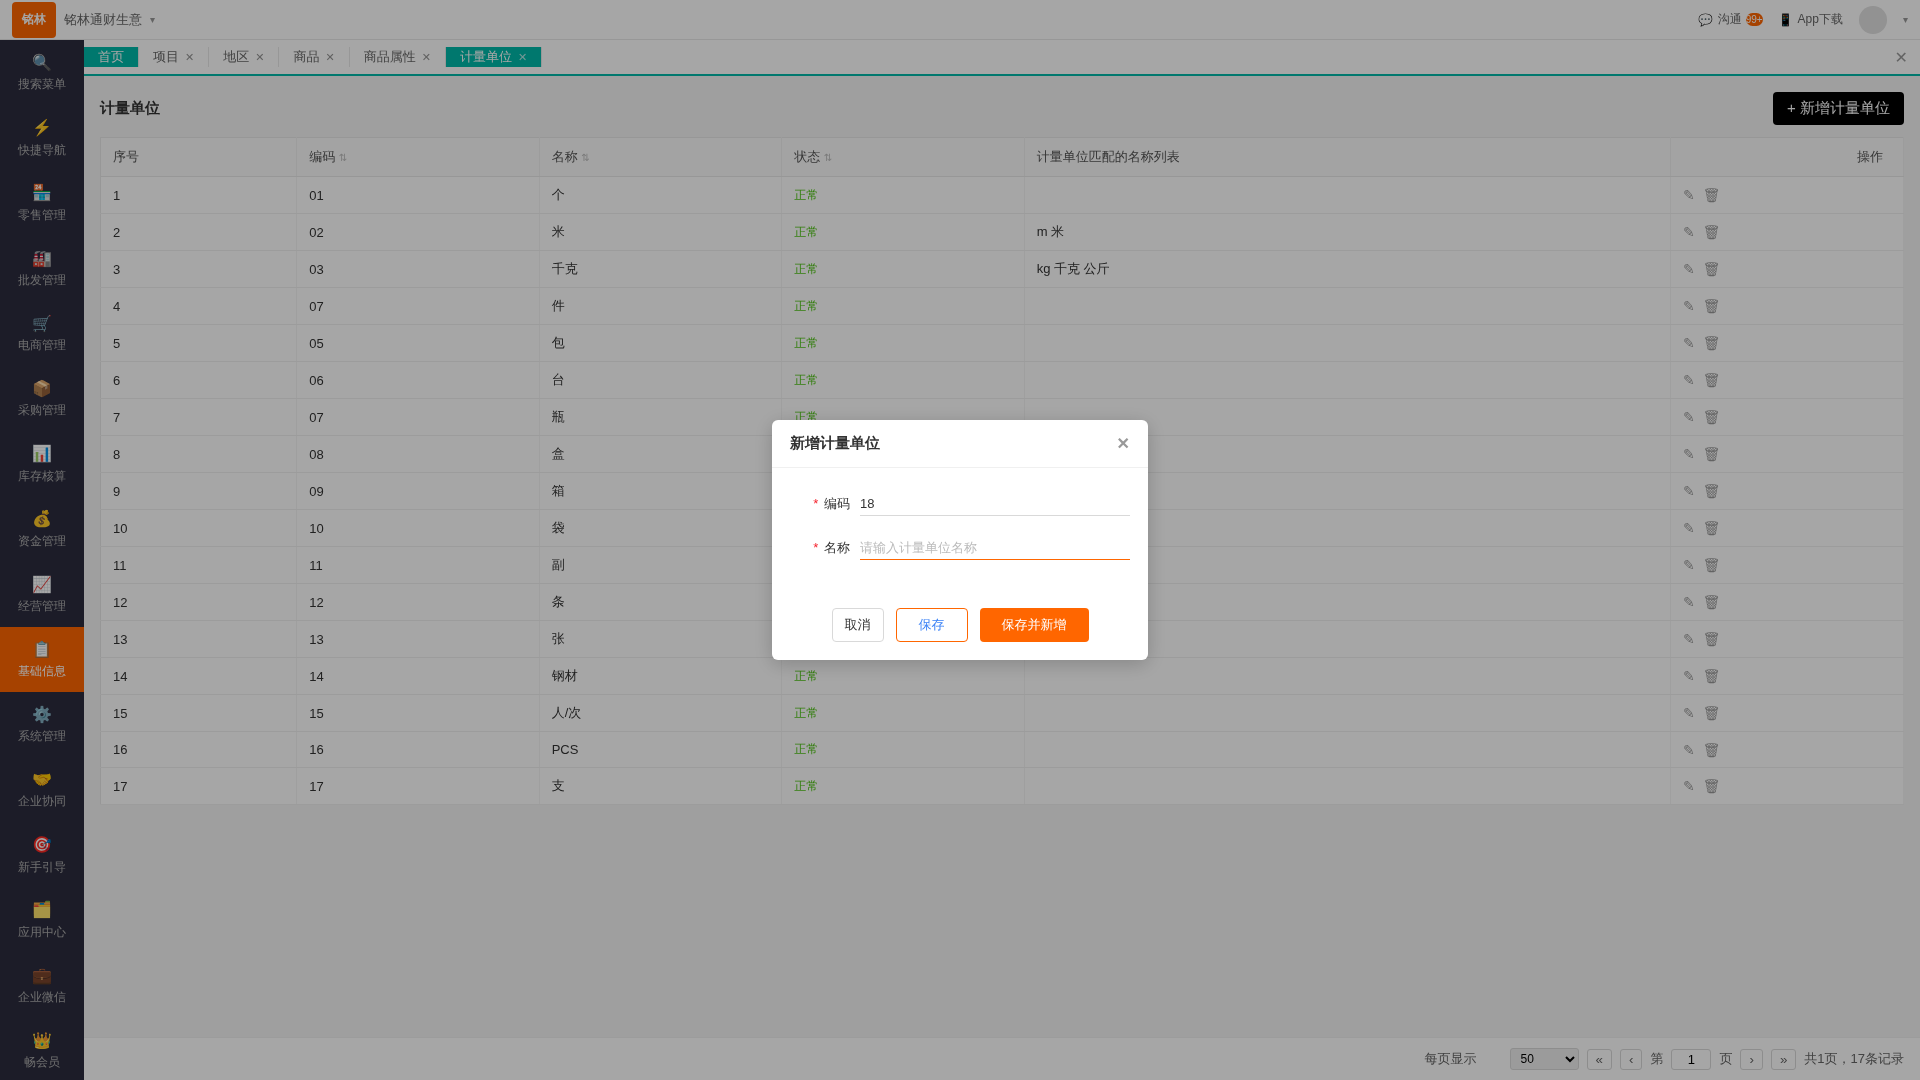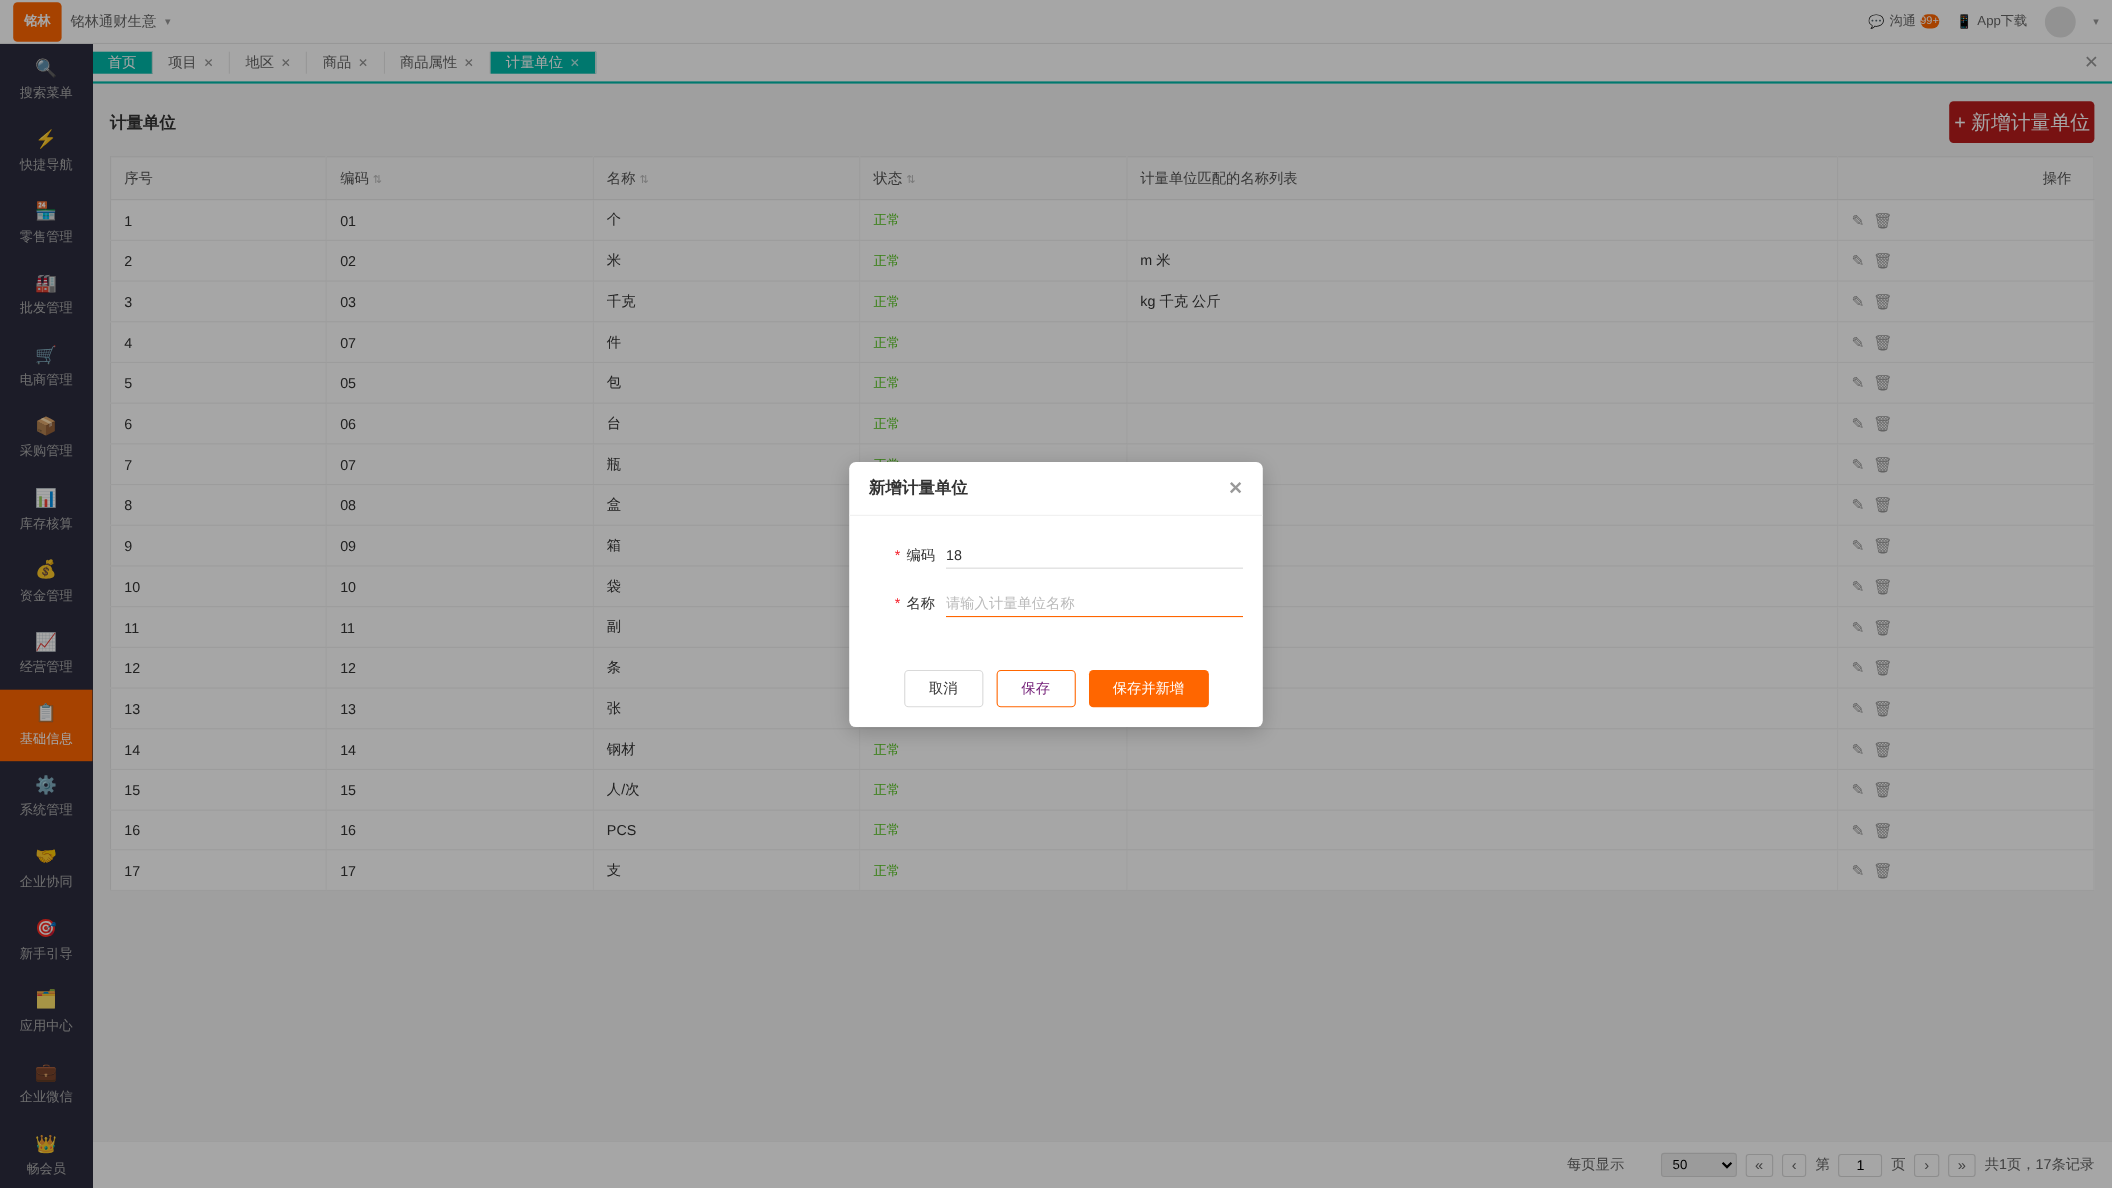--- a/index.html
+++ b/index.html
@@ -111,27 +111,27 @@
     }
 
     .page-title-bar {
       display: flex;
       justify-content: space-between;
       align-items: center;
       margin-bottom: 12px;
     }
     .page-title { font-size: 15px; font-weight: bold; color: #333; }
     .add-btn {
-      background: #b91c1c;
+      background: #000000;
       color: #fff;
       border: none;
-      padding: 7px 4px;
+      padding: 7px 14px;
       border-radius: 4px;
       cursor: pointer;
-      font-size: 18px;
+      font-size: 15px;
     }
 
     
     .data-table {
       width: 100%;
       border-collapse: collapse;
       background: #fff;
       border: 1px solid #e8e8e8;
     }
     .data-table th {
@@ -258,30 +258,30 @@
     .form-input::placeholder { color: #bbb; }
     .modal-footer {
       display: flex;
       justify-content: center;
       gap: 12px;
       padding: 12px 18px 18px;
     }
     .btn-cancel {
       border: 1px solid #d9d9d9;
       background: #fff;
-      padding: 7px 22px;
+      padding: 7px 12px;
       border-radius: 4px;
       cursor: pointer;
       font-size: 13px;
       color: #333;
     }
     .btn-save {
       border: 1px solid #f60;
       background: #fff;
-      color: #701a75;
+      color: #3b82f6;
       padding: 7px 22px;
       border-radius: 4px;
       cursor: pointer;
       font-size: 13px;
     }
     .btn-save-new {
       background: #f60;
       color: #fff;
       border: none;
       padding: 7px 22px;

